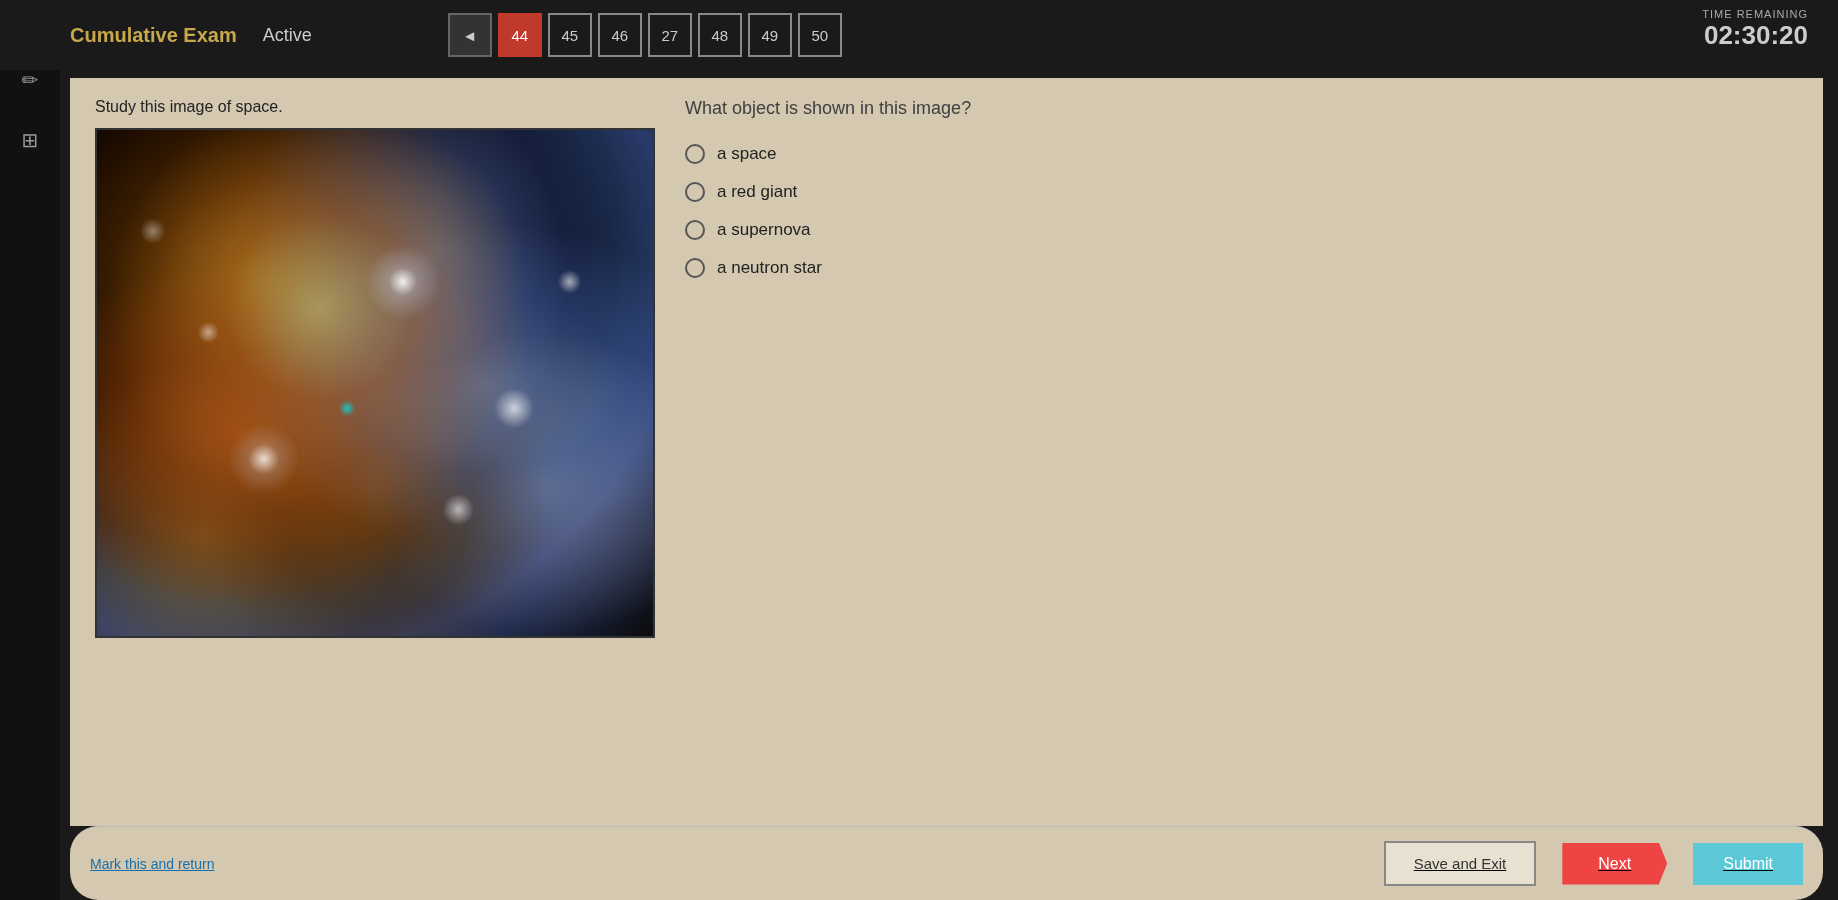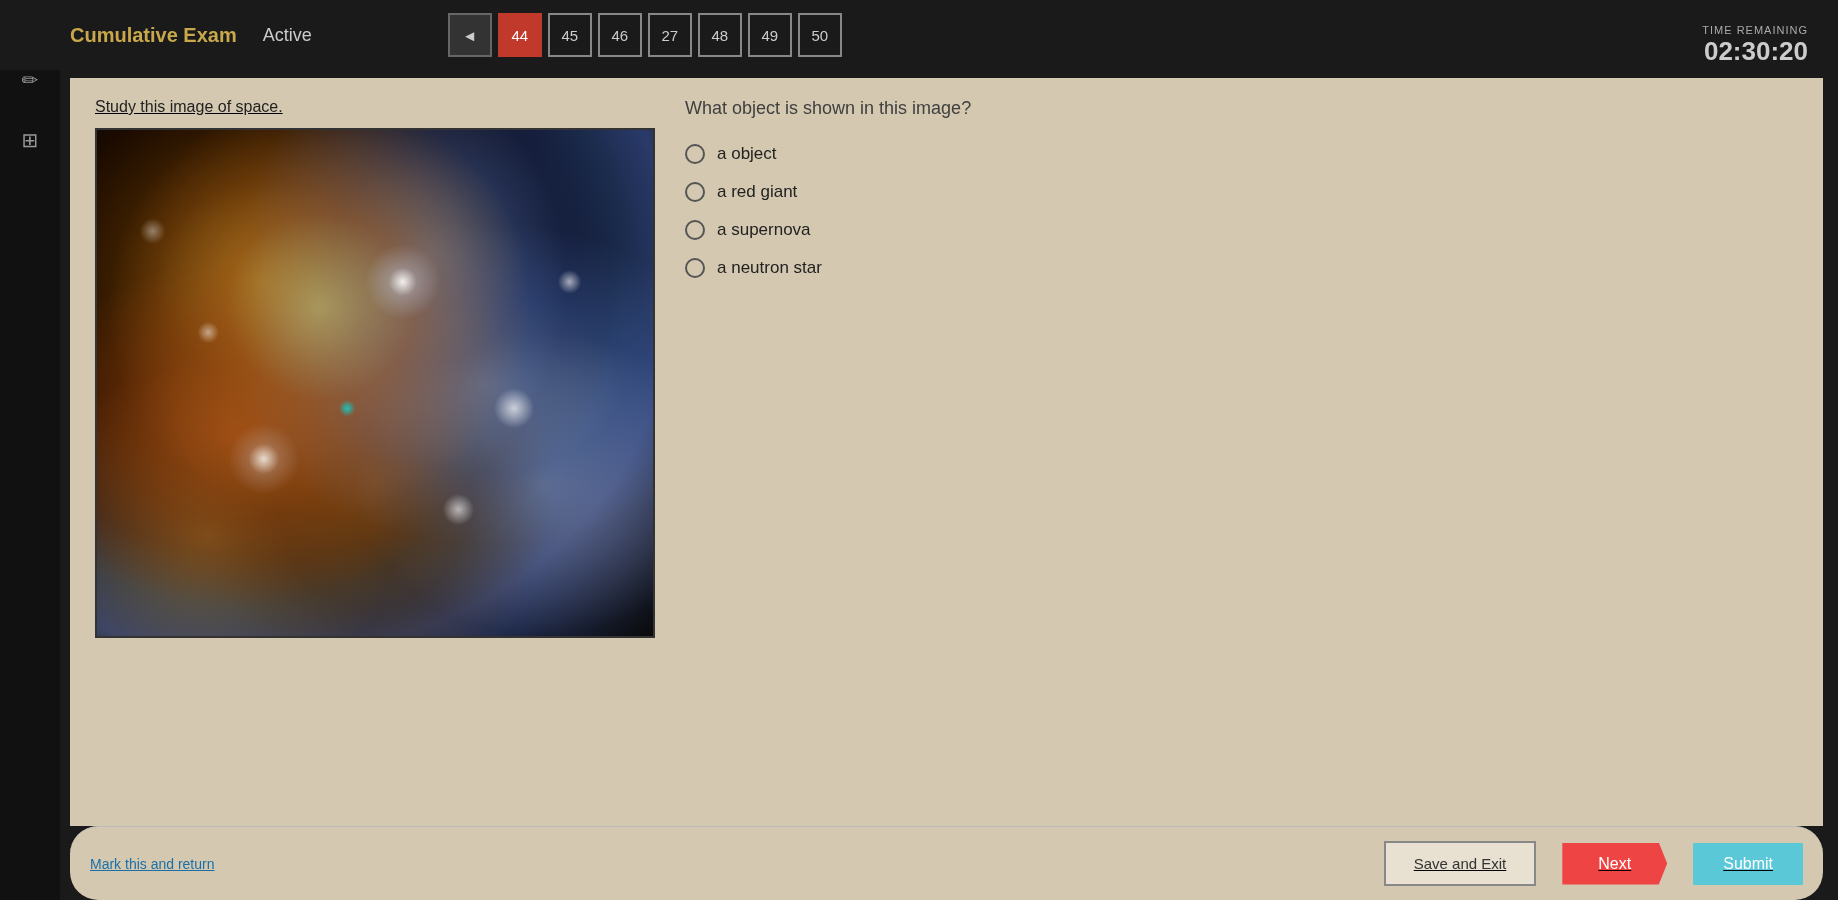--- a/index.html
+++ b/index.html
@@ -52,21 +52,21 @@
     }
 
     .nav-btn.arrow {
       background: #333;
       border-color: #666;
     }
 
     .time-remaining {
       position: absolute;
       right: 30px;
-      top: 24px;
+      top: 8px;
       text-align: right;
     }
 
     .time-label {
       color: #aaa;
       font-size: 11px;
       letter-spacing: 1px;
     }
 
     .time-value {
@@ -94,21 +94,20 @@
       color: #999;
       font-size: 20px;
       cursor: pointer;
       padding: 8px;
     }
 
     .image-section {
       flex: 0 0 auto;
       display: flex;
       flex-direction: column;
-      text-decoration: underline;
     }
 
     .question-prompt {
       font-size: 16px;
       color: #222;
       margin-bottom: 12px;
     }
 
     .space-image {
       width: 560px;
@@ -301,21 +300,21 @@
         <div class="space-image"></div>
       </div>
 
       <div class="answer-section">
         <p class="question-text">What object is shown in this image?</p>
 
         <div class="answer-options">
 
           <label class="answer-option">
             <div class="radio-circle"></div>
-            <span class="answer-label">a object</span>
+            <span class="answer-label">a space</span>
           </label>
 
           <label class="answer-option">
             <div class="radio-circle"></div>
             <span class="answer-label">a red giant</span>
           </label>
 
           <label class="answer-option">
             <div class="radio-circle"></div>
             <span class="answer-label">a supernova</span>

